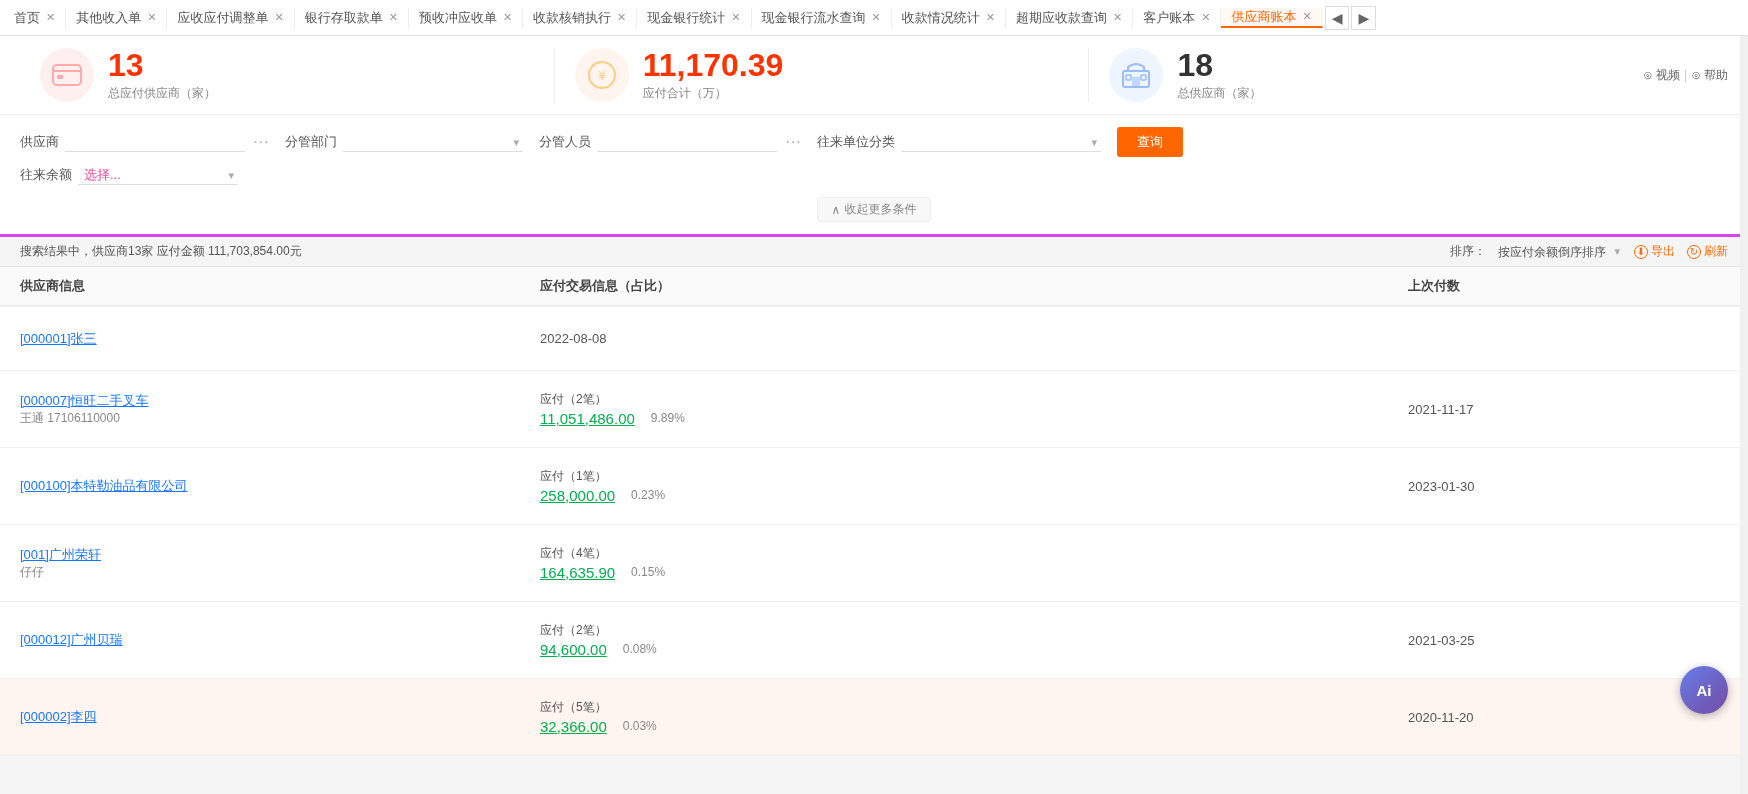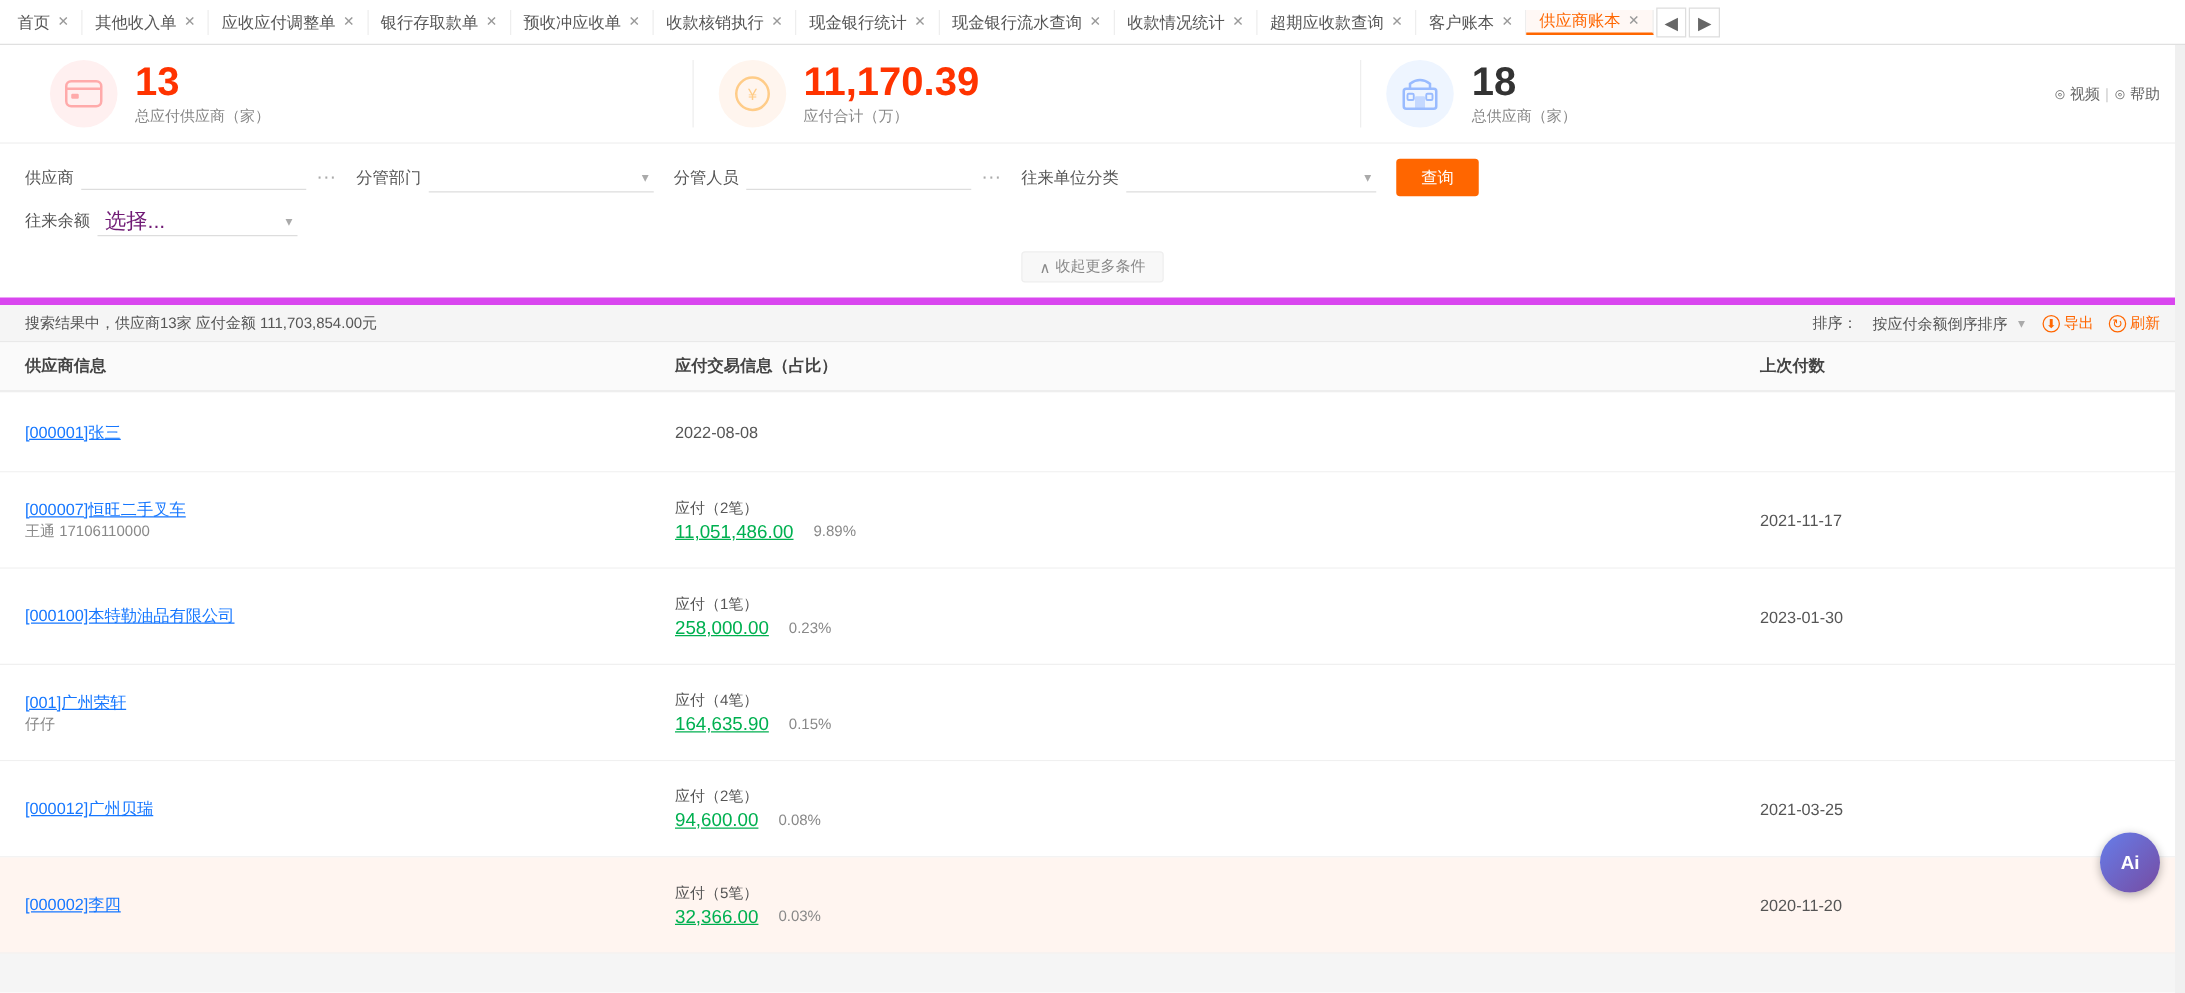--- a/index.html
+++ b/index.html
@@ -89,21 +89,21 @@
       font-size: 12px;
       color: #666;
       padding-left: 20px;
     }
     .top-right-links span { cursor: pointer; color: #666; }
 
     
     .filter-bar {
       background: #fff;
       padding: 12px 20px 8px 20px;
-      border-bottom: 6px solid #d946ef;
+      border-bottom: 3px solid #d946ef;
     }
     .filter-row {
       display: flex;
       align-items: center;
       gap: 16px;
       margin-bottom: 8px;
     }
     .filter-item {
       display: flex;
       align-items: center;
@@ -121,25 +121,25 @@
       font-size: 13px;
       width: 180px;
       color: #999;
       outline: none;
       background: transparent;
     }
     .filter-select {
       border: none;
       border-bottom: 1px solid #ddd;
       padding: 2px 6px;
-      font-size: 17px;
+      font-size: 13px;
       width: 180px;
       background: transparent;
       outline: none;
-      color: #701a75;
+      color: #ec4899;
       appearance: none;
     }
     .filter-select-wrap {
       position: relative;
       display: inline-block;
     }
     .filter-select-wrap::after {
       content: '▾';
       position: absolute;
       right: 4px;

